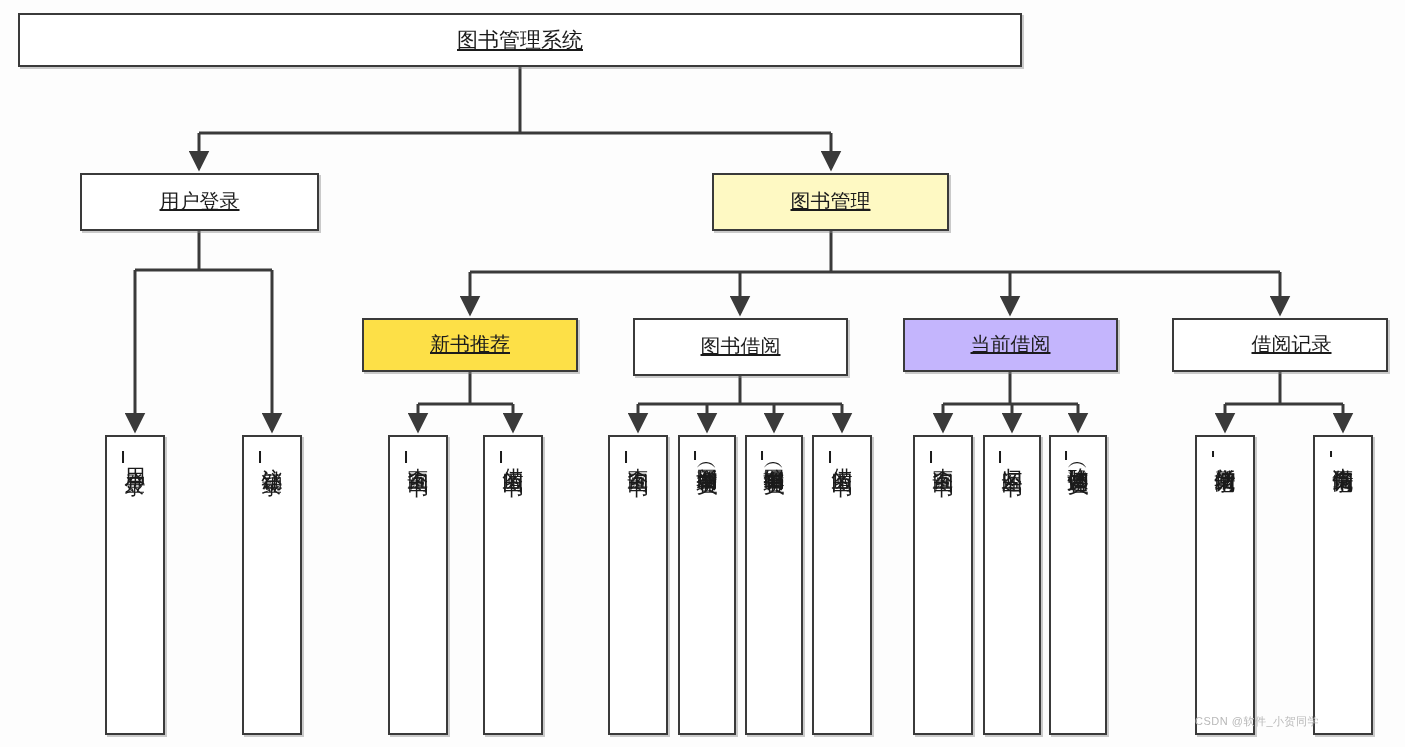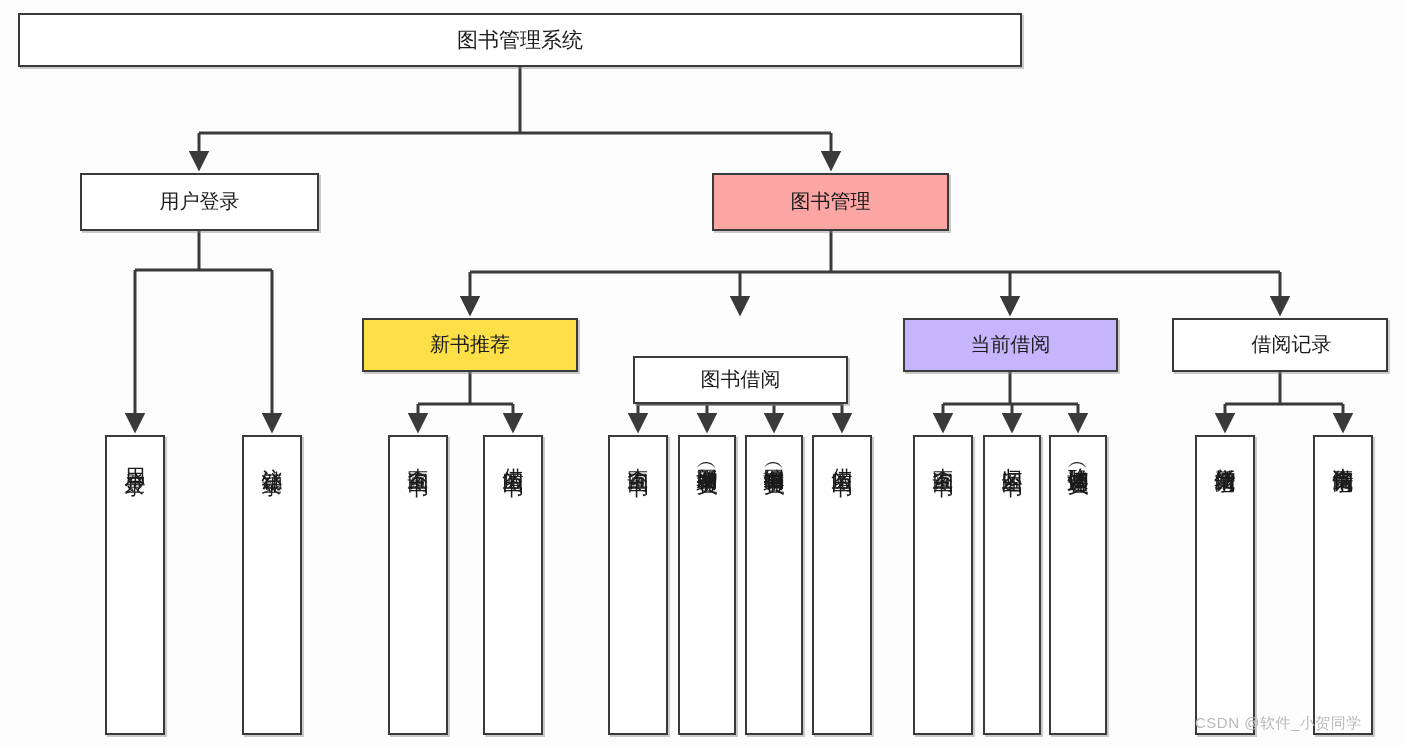--- a/index.html
+++ b/index.html
@@ -28,20 +28,21 @@
   .node {
     position: absolute;
     box-sizing: border-box;
     background: #ffffff;
     border: 2px solid #3a3a3a;
     box-shadow: 2px 2px 0 rgba(140,140,140,0.45);
     display: flex;
     align-items: center;
     justify-content: center;
     color: #1b1b1b;
+    text-decoration: underline;
   }
   .node-label {
     display: block;
     text-align: center;
     line-height: 1.18;
     white-space: pre;
   }
   .node.root {
     font-size: 21px;
   }
@@ -61,21 +62,21 @@
     letter-spacing: 3px;
     white-space: nowrap;
   }
   .node.leaf.tall-text .node-label {
     letter-spacing: 1px;
   }
   #watermark {
     position: absolute;
     left: 1195px;
     top: 714px;
-    font-size: 15px;
+    font-size: 11px;
     color: #b9b9b9;
     letter-spacing: 0.5px;
     white-space: nowrap;
   }
 </style>
 </head>
 <body>
 
 <div id="canvas" style="background: rgb(253, 253, 253);">
 
@@ -129,28 +130,28 @@
     </g>
   </svg>
 
   <div class="node root" style="left: 18px; top: 13px; width: 1004px; height: 54px; background: rgb(255, 255, 255); border-color: rgb(58, 58, 58); color: rgb(27, 27, 27);">
     <span class="node-label">图书管理系统</span>
   </div>
 
   <div class="node branch" style="left: 80px; top: 173px; width: 239px; height: 58px; background: rgb(255, 255, 255); border-color: rgb(58, 58, 58); color: rgb(27, 27, 27);">
     <span class="node-label">用户登录</span>
   </div>
-  <div class="node branch" style="left: 712px; top: 173px; width: 237px; height: 58px; background: #fca5a5; border-color: rgb(58, 58, 58); color: rgb(27, 27, 27);">
+  <div class="node branch" style="left: 712px; top: 173px; width: 237px; height: 58px; background: #fef9c3; border-color: rgb(58, 58, 58); color: rgb(27, 27, 27);">
     <span class="node-label">图书管理</span>
   </div>
 
   <div class="node branch" style="left: 362px; top: 318px; width: 216px; height: 54px; background: #fde047; border-color: rgb(58, 58, 58); color: rgb(27, 27, 27);">
     <span class="node-label">新书推荐</span>
   </div>
-  <div class="node branch" style="left: 633px; top: 318px; width: 215px; height: 48px; background: rgb(255, 255, 255); border-color: rgb(58, 58, 58); color: rgb(27, 27, 27); margin-top: 38px;">
+  <div class="node branch" style="left: 633px; top: 318px; width: 215px; height: 58px; background: rgb(255, 255, 255); border-color: rgb(58, 58, 58); color: rgb(27, 27, 27);">
     <span class="node-label">图书借阅</span>
   </div>
   <div class="node branch" style="left: 903px; top: 318px; width: 215px; height: 54px; background: #c4b5fd; border-color: rgb(58, 58, 58); color: rgb(27, 27, 27);">
     <span class="node-label">当前借阅</span>
   </div>
   <div class="node branch" style="left: 1172px; top: 318px; width: 216px; height: 54px; background: rgb(255, 255, 255); border-color: rgb(58, 58, 58); color: rgb(27, 27, 27); padding-left: 23px;">
     <span class="node-label">借阅记录</span>
   </div>
 
   <div class="node leaf" style="left: 105px; top: 435px; width: 60px; height: 300px; background: rgb(255, 255, 255); border-color: rgb(58, 58, 58); color: rgb(27, 27, 27);">

